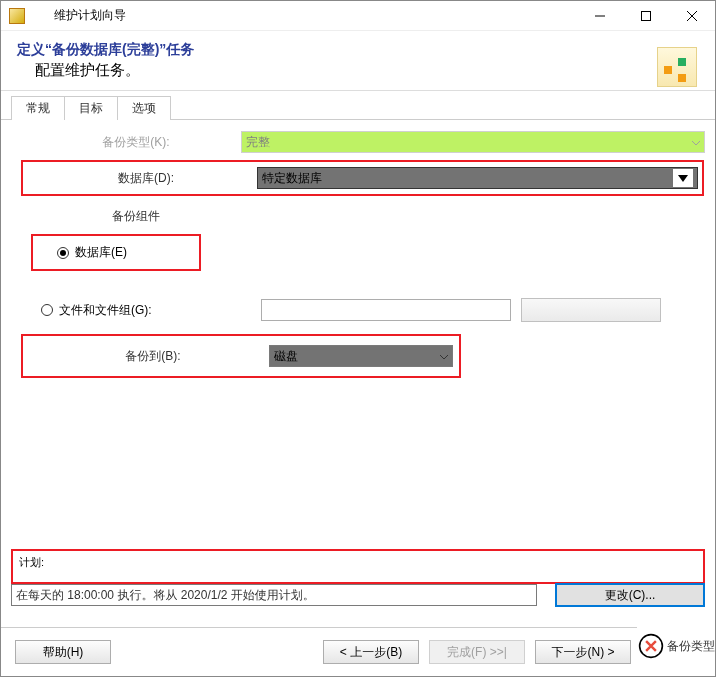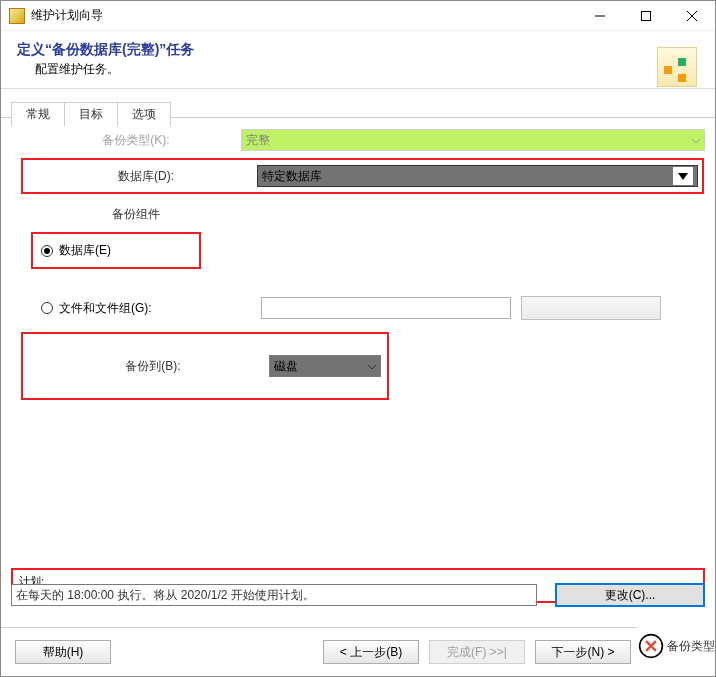--- a/index.html
+++ b/index.html
@@ -1,49 +1,49 @@
 <!DOCTYPE html>
 <html><head>
 <meta charset="utf-8">
 <style>
 * { box-sizing: border-box; margin: 0; padding: 0; font-family: "Microsoft YaHei", "SimSun", sans-serif; font-size: 12px; }
 body { background: #fff; width: 716px; height: 677px; position: relative; border: 1px solid #888; display: flex; flex-direction: column; }
 .titlebar { height: 30px; background: #fff; display: flex; align-items: center; padding: 0 0 0 8px; border-bottom: 1px solid #eee; position: relative; }
 .titlebar .icon16 { width: 16px; height: 16px; background: linear-gradient(135deg,#f9e79f,#d4ac0d); border: 1px solid #b9770e; position: relative; margin-right: 6px; }
-.titlebar .title { flex: 1; color: #000; }
+.titlebar .title { flex: 1; color: #000; margin-left: 23px; }
 .titlebar .winctl { display: flex; height: 100%; }
 .titlebar .winbtn { width: 46px; display: flex; align-items: center; justify-content: center; cursor: pointer; }
 .titlebar .winbtn svg { width: 10px; height: 10px; stroke: #000; stroke-width: 1; fill: none; }
 .header { padding: 10px 16px; position: relative; border-bottom: 1px solid #ddd; }
 .header h1 { font-size: 14px; font-weight: bold; color: #2c3e99; }
-.header .sub { font-size: 12px; color: #000; margin-left: 18px; margin-top: 2px; }
+.header .sub { font-size: 15px; color: #000; margin-left: 18px; margin-top: 2px; }
 .header .wizicon { position: absolute; right: 18px; top: 16px; width: 40px; height: 40px; background: linear-gradient(#fff8dc,#f8e8b0); border: 1px solid #e6d28a; display: flex; align-items: center; justify-content: center; }
 .header .wizicon .bx { width: 8px; height: 8px; background: #f39c12; position: absolute; }
 .header .wizicon .bx:nth-child(1){ left:6px; top:18px; }
 .header .wizicon .bx:nth-child(2){ left:20px; top:10px; background:#27ae60; }
 .header .wizicon .bx:nth-child(3){ left:20px; top:26px; background:#f39c12; }
 .tabrow { margin-top: 4px; padding-left: 10px; display: flex; border-bottom: 1px solid #ccc; margin-bottom: 0; }
-.tabrow .tab { padding: 3px 14px; border: 1px solid #ccc; border-bottom: none; background: #fff; color: #333; margin-right: -1px; position: relative; top: 9px; }
+.tabrow .tab { padding: 3px 14px; border: 1px solid #ccc; border-bottom: none; background: #fff; color: #333; margin-right: -1px; position: relative; top: 1px; }
 .tabrow .tab.active { background: #fff; z-index: 2; }
 .content { flex: 1; padding: 10px 10px 0 10px; display: flex; flex-direction: column; text-align: center; }
 .formrow { display: flex; align-items: center; margin-bottom: 6px; min-height: 24px; }
 .formrow .lbl { width: 230px; padding-left: 20px; color: #333; }
 .formrow .lbl.disabled { color: #a0a0a0; }
 .dropdown { flex: 1; height: 22px; border: 1px solid #adadad; background: #737373; display: flex; align-items: center; padding: 0 4px; position: relative; }
 .dropdown.disabled { background: #bef264; color: #808080; border-color: #d0d0d0; }
 .dropdown .arrow { position: absolute; right: 4px; top: 50%; transform: translateY(-50%); }
 .dropdown .arrow.big { width: 20px; height: 18px; background: #fff; display: flex; align-items: center; justify-content: center; }
 .triangle { width: 0; height: 0; border-left: 5px solid transparent; border-right: 5px solid transparent; border-top: 7px solid #000; }
 .small-open { width: 90px; }
 .radio { width: 12px; height: 12px; border: 1px solid #333; border-radius: 50%; margin-right: 6px; display: inline-flex; align-items: center; justify-content: center; }
 .radio.checked::after { content:""; width: 6px; height: 6px; background: #000; border-radius: 50%; }
 .textbox { height: 22px; border: 1px solid #adadad; background: #fff; }
 .btn-rect { height: 24px; border: 1px solid #c0c0c0; background: linear-gradient(#f8f8f8,#eaeaea); display: flex; align-items: center; justify-content: center; padding: 0 10px; }
 .hl-red { border: 2px solid #ec1c24; padding: 4px 4px; margin-left: 10px; margin-right: 1px; }
-.plan-section { padding: 4px 10px 18px 10px; margin-top: 0; }
+.plan-section { padding: 4px 10px 18px 10px; margin-top: 19px; }
 .plan-lbl { font-size: 11px; margin-bottom: 4px; }
 .plan-row { display: flex; align-items: center; gap: 18px; }
 .plan-input { flex: 1; height: 22px; border: 1px solid #7a7a7a; background: #fff; padding: 2px 4px; color: #333; display: flex; align-items: center; }
 .change-btn { width: 150px; height: 24px; background: #e1e1e1; border: 2px solid #0078d7; display: flex; align-items: center; justify-content: center; }
 .bottom-bar { border-top: 1px solid #ccc; padding: 12px 14px; display: flex; align-items: center; gap: 10px; }
 .btn { min-width: 96px; height: 24px; border: 1px solid #adadad; background: linear-gradient(#fdfdfd,#e6e6e6); display: flex; align-items: center; justify-content: center; padding: 0 8px; cursor: pointer; }
 .btn.disabled { color: #a0a0a0; border-color: #d0d0d0; background: #f0f0f0; }
 .spacer-grow { flex: 1; }
 .watermark { position: absolute; right: 0; bottom: 6px; width: 78px; height: 48px; display: flex; align-items: center; font-size: 11px; color: #333; overflow: hidden; background: #fff; }
 .watermark .cx { width: 28px; height: 28px; margin-right: 2px; display:flex; align-items:center; justify-content:center; }
@@ -112,38 +112,38 @@
             <span class="triangle"></span>
           </span>
       </div>
     </div>
   </div>
 
   <div class="formrow" style="margin-top:8px">
     <div class="lbl" style="padding-left:20px">备份组件</div>
   </div>
 
-  <div class="hl-red" style="width:170px; padding:8px 8px; margin-left:20px;">
+  <div class="hl-red" style="width:170px; padding:8px 24px; margin-left:20px;">
     <label style="display:flex;align-items:center">
       <span class="radio checked"></span>
       <span>数据库(E)</span>
     </label>
   </div>
 
   <div class="formrow" style="margin-top:27px">
     <label style="display:flex;align-items:center;padding-left:30px;width:250px">
       <span class="radio"></span>
       <span>文件和文件组(G):</span>
     </label>
     <div class="textbox" style="width:250px"></div>
     <div style="width:10px"></div>
     <div class="btn-rect" style="width:140px"></div>
   </div>
 
-  <div class="hl-red" style="margin-top:6px; width:368px; padding:20px 6px;">
+  <div class="hl-red" style="margin-top:6px; width:440px; padding:8px 6px;">
     <div class="formrow" style="margin-bottom:0">
       <div class="lbl" style="padding-left:8px;width:240px">备份到(B):</div>
       <div class="dropdown small-open" style="border:1px solid #7a7a7a">
         <span>磁盘</span>
         <span class="arrow"><svg width="8" height="5">
               <path d="M0 0 L4 4 L8 0" fill="none" stroke="#333"></path>
             </svg></span>
       </div>
     </div>
   </div>

